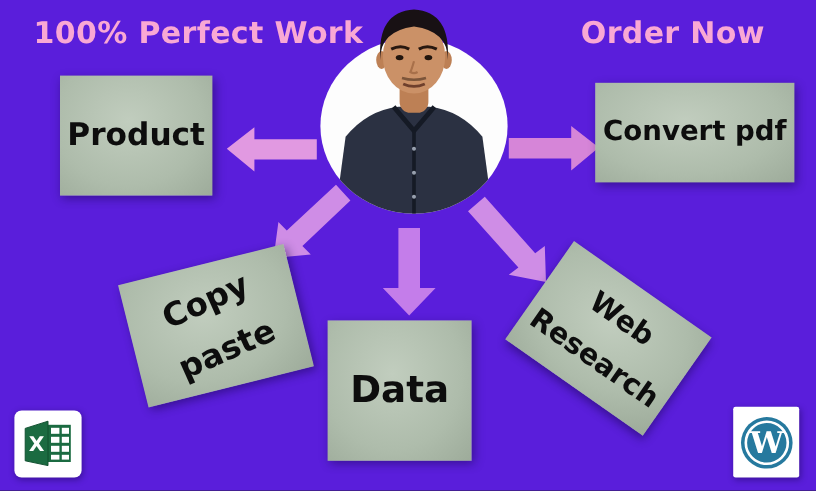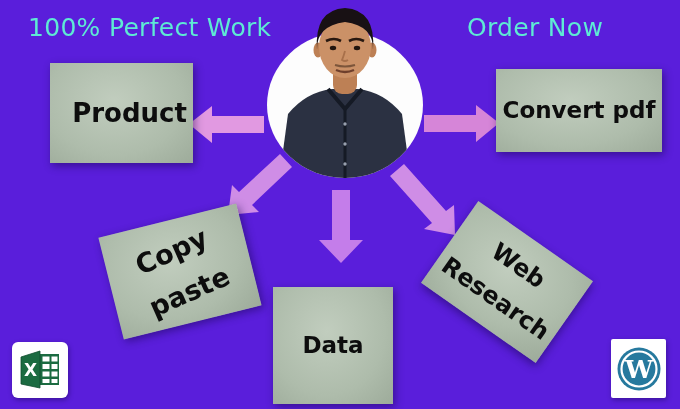--- a/index.html
+++ b/index.html
@@ -2,38 +2,38 @@
 <html><head>
 <meta charset="utf-8">
 <style>
   html,body{margin:0;padding:0;background:#222;}
   .stage{
     position:relative;width:680px;height:409px;overflow:hidden;
     background:#5a1edb;
     font-family:"DejaVu Sans", sans-serif;
   }
   .headline{
-    position:absolute;color:#5eead4;font-weight:normal;font-size:25px;
+    position:absolute;color:#f9a8d4;font-weight:bold;font-size:25px;
     letter-spacing:.3px;white-space:nowrap;
   }
   .headline.tagline{left:28px;top:13px;}
-  .headline.cta{left:467px;top:13px;}
+  .headline.cta{left:484px;top:13px;}
   .service-box{
     position:absolute;
     background:radial-gradient(ellipse at 45% 38%, #c1cdbe 0%, #aebcab 62%, #9dab9a 100%);
     color:#0d0d0d;font-weight:bold;text-align:center;
     display:flex;flex-direction:column;justify-content:center;align-items:center;
     box-shadow:2px 3px 8px rgba(15,0,60,.45);
   }
   .service-box .ln{display:block;}
-  .box-product{left:50px;top:63px;width:127px;height:100px;font-size:26px;line-height:41px;padding-left:16px;}
+  .box-product{left:50px;top:63px;width:127px;height:100px;font-size:26px;line-height:41px;}
   .box-convert{left:496px;top:69px;width:166px;height:83px;font-size:23px;line-height:37px;gap:12px;}
   .box-copy{left:109px;top:219px;width:142px;height:105px;font-size:27px;line-height:44px;transform:rotate(-14deg);}
   .box-copy .tilt{transform:rotate(-10deg);}
-  .box-data{left:273px;top:267px;width:120px;height:117px;font-size:23px;line-height:55px;margin-top:20px;}
+  .box-data{left:273px;top:267px;width:120px;height:117px;font-size:31px;line-height:55px;}
   .box-web{left:437px;top:232px;width:140px;height:100px;font-size:24px;line-height:40px;transform:rotate(35deg);}
   .arrows-layer{position:absolute;left:0;top:0;width:680px;height:409px;}
   .person-svg{position:absolute;left:262px;top:2px;width:166px;height:186px;}
   .icon-card{
     position:absolute;background:#ffffff;display:flex;align-items:center;justify-content:center;
     box-shadow:1px 2px 5px rgba(15,0,60,.4);
   }
   .excel-card{left:12px;top:342px;width:56px;height:56px;border-radius:6px;}
   .wp-card{left:611px;top:339px;width:55px;height:59px;border-radius:2px;}
 </style>

